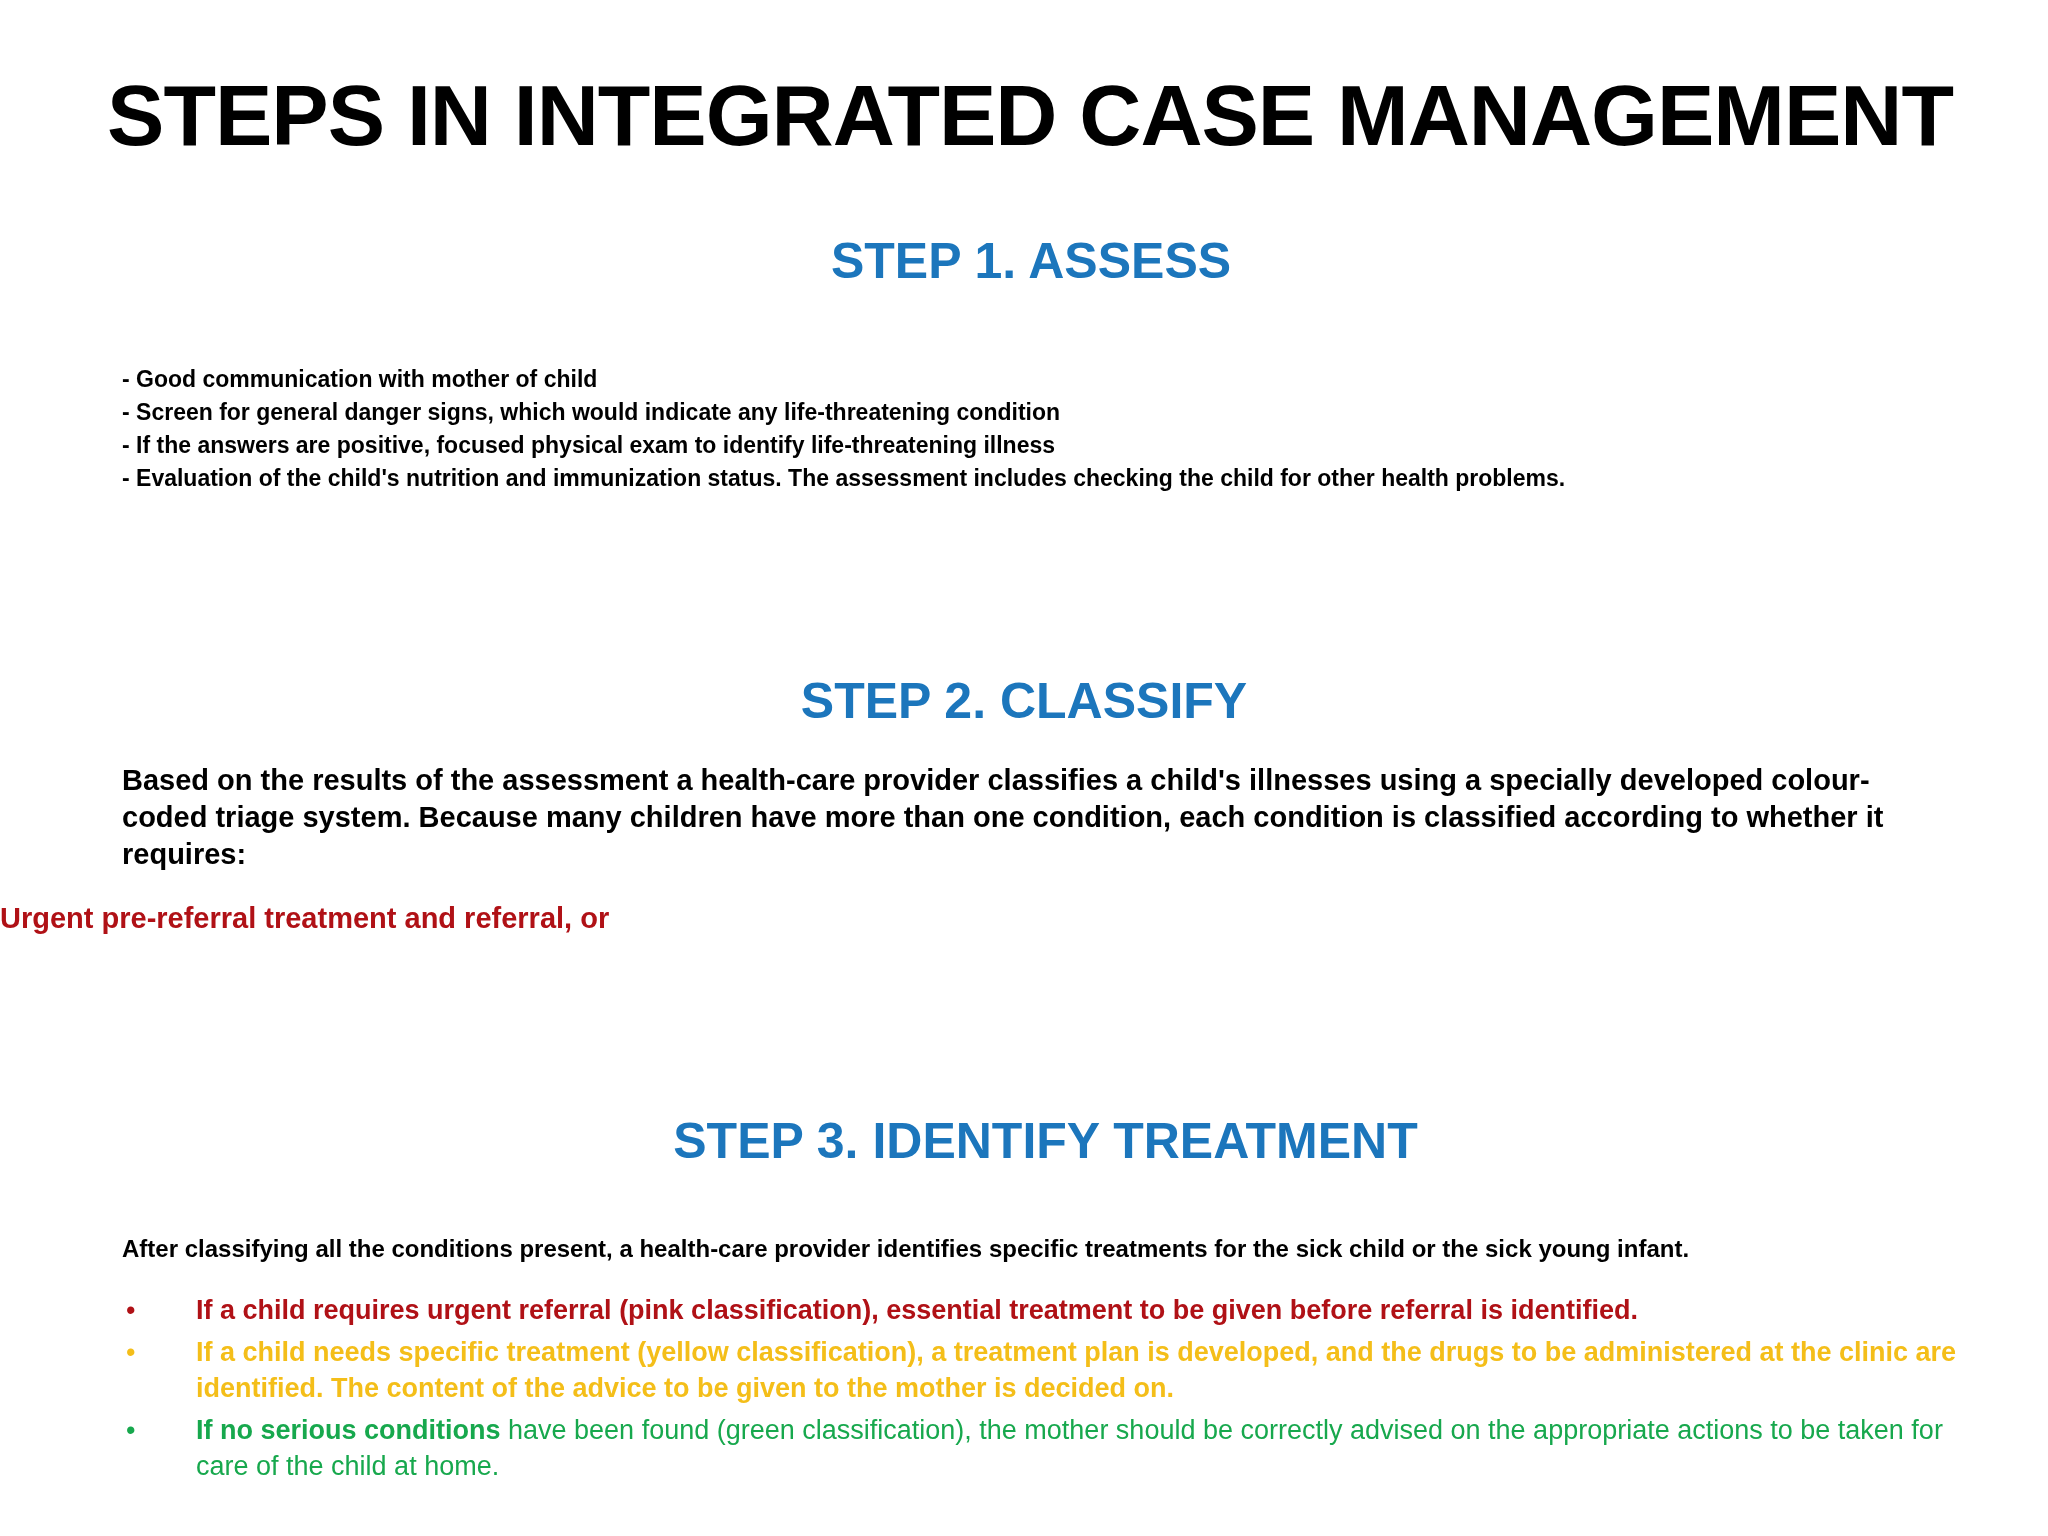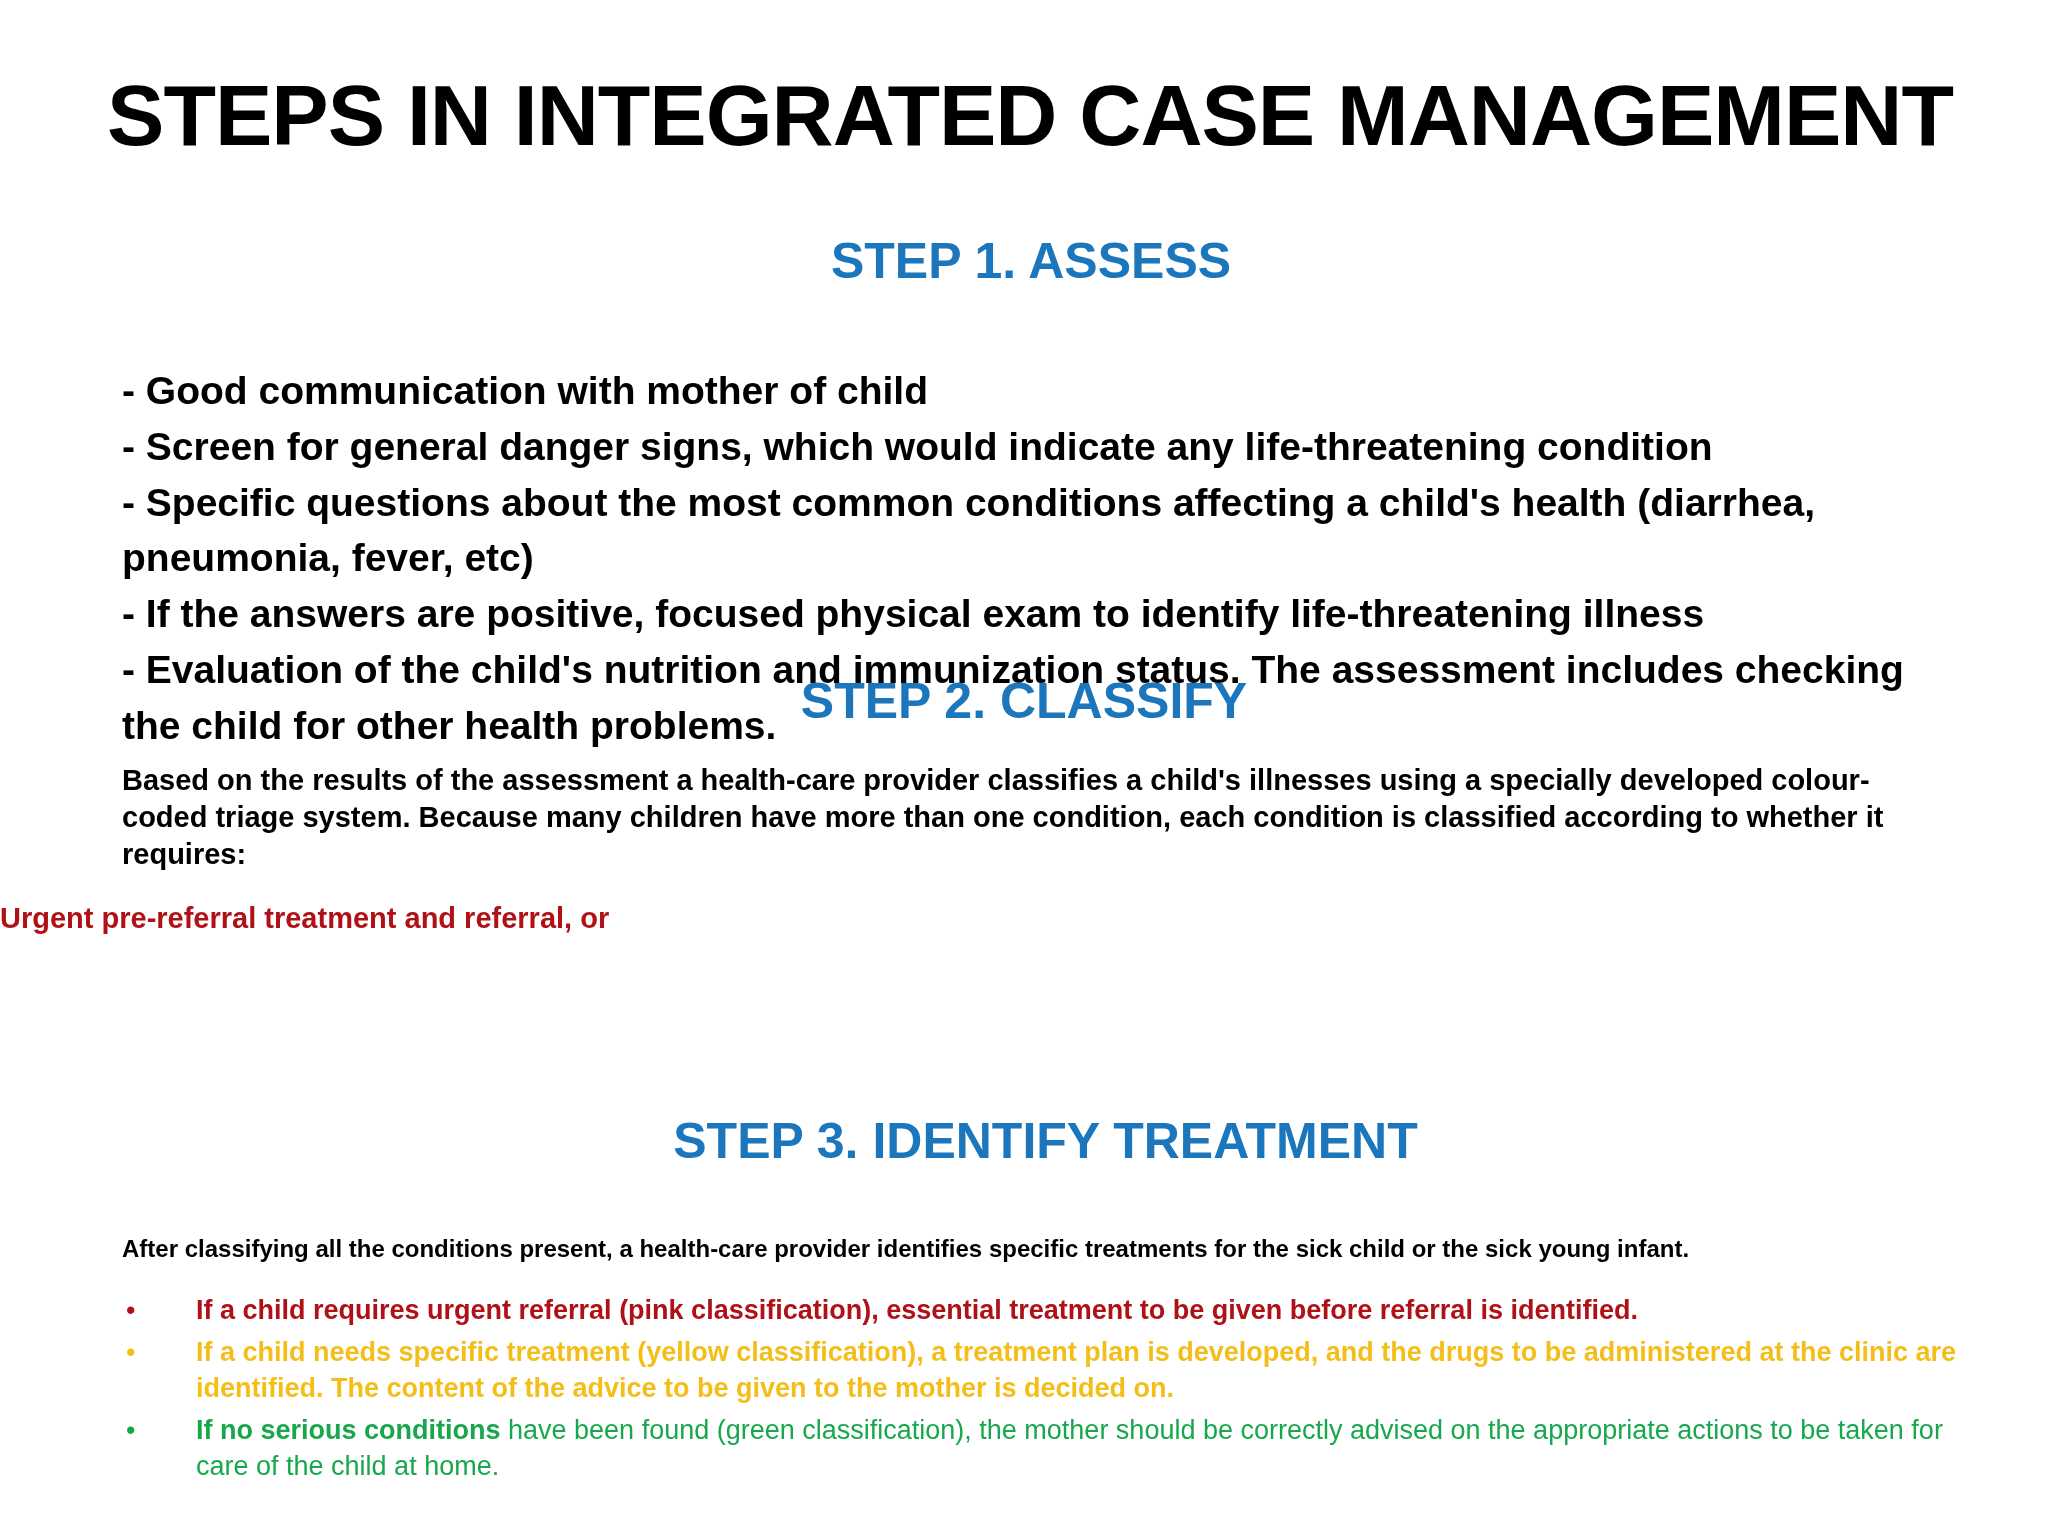--- a/index.html
+++ b/index.html
@@ -49,21 +49,21 @@
   #step1-heading { top: 232px; font-size: 50px; padding-left: 14px; }
   #step2-heading { top: 672px; font-size: 50px; text-align: center; }
   #step3-heading { top: 1112px; font-size: 50px; margin-left: 43px; }
 
   
   .step1-list {
     position: absolute;
     left: 122px;
     top: 363px;
     width: 1800px;
-    font-size: 39px;
+    font-size: 23px;
     font-weight: bold;
     line-height: 1.43;
     color: #000000;
   }
   .step1-list .dash-item {
     margin: 0;
     padding: 0;
   }
 
   
@@ -143,21 +143,20 @@
 
 <div class="slide">
 
   <div class="slide-title">STEPS IN INTEGRATED CASE MANAGEMENT</div>
 
   <div class="step-heading" id="step1-heading">STEP 1. ASSESS</div>
 
   <div class="step1-list">
     <p class="dash-item">- Good communication with mother of child</p>
     <p class="dash-item">- Screen for general danger signs, which would indicate any life-threatening condition</p>
-    <p class="dash-item">- Specific questions about the most common conditions affecting a child's health (diarrhea, pneumonia, fever, etc)</p>
     <p class="dash-item">- If the answers are positive, focused physical exam to identify life-threatening illness</p>
     <p class="dash-item">- Evaluation of the child's nutrition and immunization status. The assessment includes checking the child for other health problems.</p>
   </div>
 
   <div class="step-heading" id="step2-heading">STEP 2. CLASSIFY</div>
 
   <div class="step2-para">Based on the results of the assessment a health-care provider classifies a child's illnesses using a specially developed colour-coded triage system. Because many children have more than one condition, each condition is classified according to whether it requires:</div>
 
   <div class="triage-lines">
     <div class="triage-urgent">Urgent pre-referral treatment and referral, or</div>

